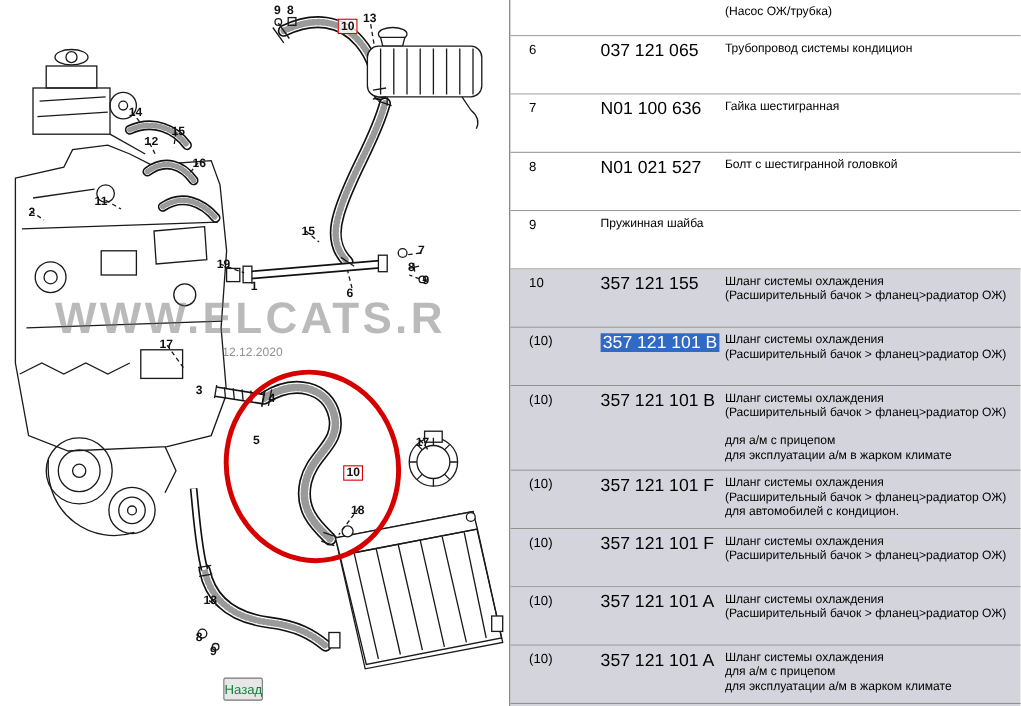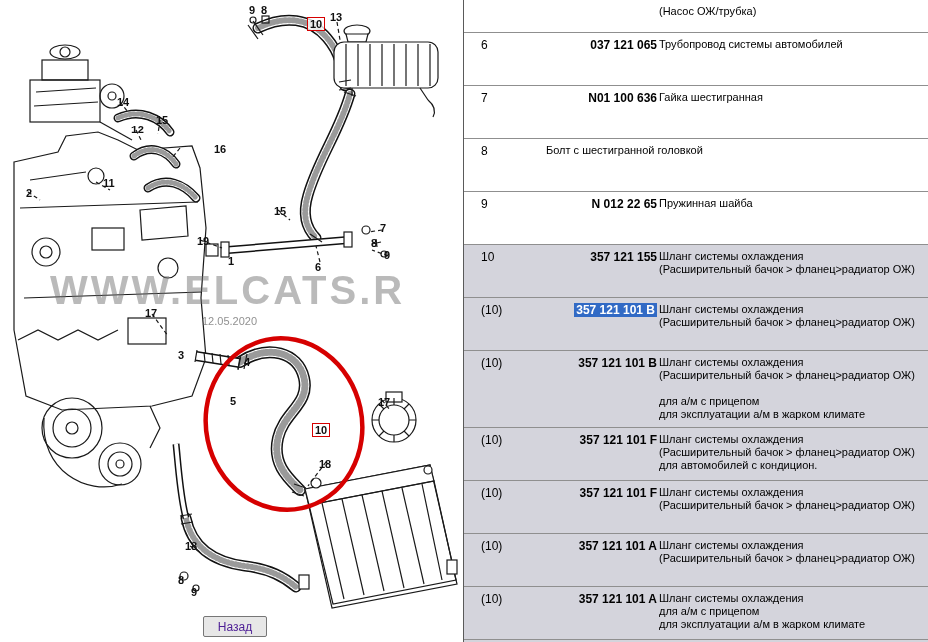--- a/index.html
+++ b/index.html
@@ -8,32 +8,32 @@
   .app { display:flex; width:928px; height:642px; }
 
   
   .diagram-panel { position:relative; width:463px; height:642px; background:#fff; overflow:hidden; }
   .diagram-svg { position:absolute; left:0; top:0; }
   .watermark { position:absolute; left:50px; top:268px; font-size:40px; font-weight:bold;
                letter-spacing:3px; color:rgba(110,110,110,.48); white-space:nowrap; pointer-events:none; }
   .datestamp { position:absolute; left:202px; top:315px; font-size:11px; color:rgba(95,95,95,.7); }
   .dlabel { position:absolute; font-size:11px; font-weight:bold; color:#101010; line-height:12px; }
   .dlabel.red { border:1px solid #e00000; padding:0 2px; background:rgba(255,255,255,.8); }
-  .back-btn { position:absolute; left:203px; top:616px; width:64px; height:21px;
+  .back-btn { position:absolute; left:203px; top:616px; width:36px; height:21px;
               background:#e7e7e7; border:1px solid #767676; border-radius:2px;
-              font-family:"Liberation Sans", sans-serif; font-size:12px; color:#4c1d95; }
+              font-family:"Liberation Sans", sans-serif; font-size:12px; color:#15803d; }
 
   
   .table-panel { position:relative; flex:1; height:642px; border-left:1px solid #5a5a5a;
                  background:#fff; overflow:hidden; }
   .trow { display:flex; min-height:53px; border-bottom:1px solid #8f8f8f; background:#fff; }
   .trow.shaded { background:#d4d4dc; }
   .trow.partial { min-height:33px; }
   .c-num  { width:80px;  padding:5px 0 0 17px; font-size:12px; flex:none; }
-  .c-part { width:113px; padding:5px 0 0 2px;  font-size:12px; font-weight:bold; flex:none;text-align:right; }
+  .c-part { width:113px; padding:5px 0 0 2px;  font-size:16px; font-weight:normal; flex:none; }
   .c-desc { flex:1; padding:5px 10px 6px 2px; font-size:11px; line-height:13px; }
   .c-desc div { min-height:13px; }
   .hl { background:#316ac5; color:#fff; padding:0 2px; }
 </style>
 </head>
 <body>
 
 <div class="app">
 
   <div class="diagram-panel">
@@ -189,31 +189,31 @@
           <path d="M136,130 L142,142"></path>
           <path d="M278,210 L290,220"></path>
           <path d="M190,546 L200,552"></path>
         </g>
 
         <ellipse cx="284" cy="424" rx="78" ry="86" transform="rotate(-12 284 424)" stroke="#d60000" stroke-width="4.5" fill="none"></ellipse>
       </g>
     </svg>
 
     <div class="watermark">WWW.ELCATS.R</div>
-    <div class="datestamp">12.05.2020</div>
+    <div class="datestamp">12.12.2020</div>
 
     <div id="diagram-labels">
         <span class="dlabel" style="left: 249px; top: 4px;">9</span>
         <span class="dlabel" style="left: 261px; top: 4px;">8</span>
         <span class="dlabel" style="left: 330px; top: 11px;">13</span>
         <span class="dlabel" style="left: 117px; top: 96px;">14</span>
         <span class="dlabel" style="left: 131px; top: 124px; font-family: Liberation Mono, monospace;">12</span>
         <span class="dlabel" style="left: 156px; top: 114px;">15</span>
-        <span class="dlabel" style="left: 175px; top: 143px; margin-left: 39px;">16</span>
-        <span class="dlabel" style="left: 103px; top: 177px;">11</span>
+        <span class="dlabel" style="left: 175px; top: 143px;">16</span>
+        <span class="dlabel" style="left: 86px; top: 177px;">11</span>
         <span class="dlabel" style="left: 26px; top: 187px;">2</span>
         <span class="dlabel" style="left: 274px; top: 205px;">15</span>
         <span class="dlabel" style="left: 197px; top: 235px;">19</span>
         <span class="dlabel" style="left: 228px; top: 255px;">1</span>
         <span class="dlabel" style="left: 315px; top: 261px;">6</span>
         <span class="dlabel" style="left: 380px; top: 222px;">7</span>
         <span class="dlabel" style="left: 371px; top: 237px;">8</span>
         <span class="dlabel" style="left: 384px; top: 249px;">9</span>
         <span class="dlabel" style="left: 145px; top: 307px;">17</span>
         <span class="dlabel" style="left: 178px; top: 349px;">3</span>
@@ -237,39 +237,39 @@
           <div class="c-num"></div>
           <div class="c-part"></div>
           <div class="c-desc">
             <div>(Насос ОЖ/трубка)</div>
           </div>
         </div>
         <div class="trow">
           <div class="c-num">6</div>
           <div class="c-part"><span>037 121 065</span></div>
           <div class="c-desc">
-            <div>Трубопровод системы автомобилей</div>
+            <div>Трубопровод системы кондицион</div>
           </div>
         </div>
         <div class="trow">
           <div class="c-num">7</div>
           <div class="c-part"><span>N01 100 636</span></div>
           <div class="c-desc">
             <div>Гайка шестигранная</div>
           </div>
         </div>
         <div class="trow">
           <div class="c-num">8</div>
+          <div class="c-part"><span>N01 021 527</span></div>
           <div class="c-desc">
             <div>Болт с шестигранной головкой</div>
           </div>
         </div>
         <div class="trow">
           <div class="c-num">9</div>
-          <div class="c-part"><span>N 012 22 65</span></div>
           <div class="c-desc">
             <div>Пружинная шайба</div>
           </div>
         </div>
         <div class="trow shaded">
           <div class="c-num">10</div>
           <div class="c-part"><span>357 121 155</span></div>
           <div class="c-desc">
             <div>Шланг системы охлаждения</div>
             <div>(Расширительный бачок &gt; фланец&gt;радиатор ОЖ)</div>

